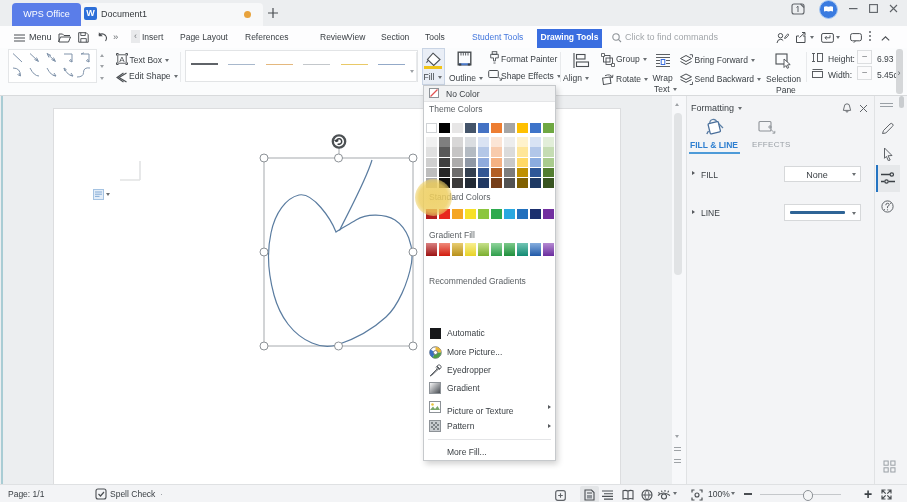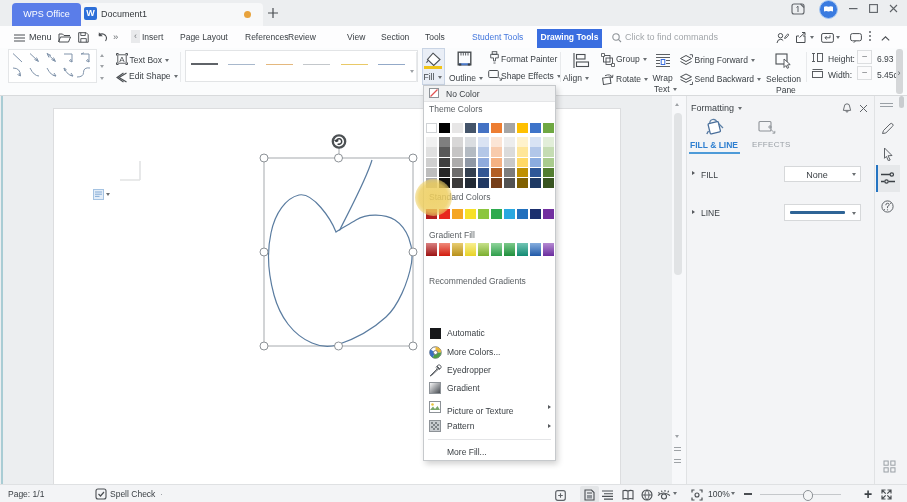--- a/index.html
+++ b/index.html
@@ -62,21 +62,21 @@
     </svg>
     <svg class="abs" style="left:96px;top:6px;" width="12" height="11" viewBox="0 0 12 11">
       <path d="M2.8 3.2 Q6.5 0.5 9.5 3.5 Q11.5 6 9.5 9" fill="none" stroke="#4a4e52" stroke-width="1.1"></path>
       <path d="M2.8 0.3 v4 h4 z" fill="#4a4e52"></path>
     </svg>
     <div class="abs" style="left:113px;top:5px;color:#6a6e72;font-size:9.5px;">»</div>
     <div class="abs" style="left:131px;top:4px;width:9px;height:13px;background:#e9eaec;color:#7a7e82;font-size:9px;text-align:center;line-height:13px;">‹</div>
     <div class="abs" style="left:142px;top:6px;">Insert</div>
     <div class="abs" style="left:180px;top:6px;">Page Layout</div>
     <div class="abs" style="left:245px;top:6px;text-align:right;">References</div>
-    <div class="abs" style="left:288px;top:6px;">Review</div>
+    <div class="abs" style="left:320px;top:6px;">Review</div>
     <div class="abs" style="left:347px;top:6px;">View</div>
     <div class="abs" style="left:381px;top:6px;">Section</div>
     <div class="abs" style="left:425px;top:6px;">Tools</div>
     <div class="abs" style="left:472px;top:6px;color:#4276dd;text-align:center;">Student Tools</div>
     <div class="abs" style="left:537px;top:3px;width:65px;height:28px;background:#3a6ee0;border-radius:0;color:#fff;font-size:8.5px;font-weight:bold;text-align:center;line-height:16px;">Drawing Tools</div>
     <svg class="abs" style="left:612px;top:7px;" width="10" height="10" viewBox="0 0 10 10">
         <circle cx="4" cy="4" r="3.2" fill="none" stroke="#8d9297" stroke-width="1.1"></circle>
         <path d="M6.4 6.4 L9 9" stroke="#8d9297" stroke-width="1.1"></path>
       </svg>
     <div class="abs" style="left:625px;top:6px;color:#a2a6aa;font-size:9px;">Click to find commands</div>
@@ -517,21 +517,21 @@
     <div class="abs" style="left:5px;top:189.5px;color:#5c6165;">Recommended Gradients</div>
     <div class="abs" style="left:6px;top:242px;width:11px;height:11px;background:#17181a;"></div>
     <div class="abs" style="left:23px;top:242px;">Automatic</div>
     <svg class="abs" style="left:5px;top:260px;" width="13" height="13" viewBox="0 0 13 13">
       <circle cx="6.5" cy="6.5" r="5.7" fill="none" stroke="#6a6e72" stroke-width="1"></circle>
       <path d="M6.5 0.8 A5.7 5.7 0 0 1 12.2 6.5 L6.5 6.5 Z" fill="#e8b63a"></path>
       <path d="M12.2 6.5 A5.7 5.7 0 0 1 3.6 11.4 L6.5 6.5 Z" fill="#4e9e48"></path>
       <path d="M3.6 11.4 A5.7 5.7 0 0 1 1.4 3.6 L6.5 6.5 Z" fill="#3a6fc2"></path>
       <circle cx="6.5" cy="6.5" r="2" fill="#fff" stroke="#6a6e72" stroke-width="0.8"></circle>
     </svg>
-    <div class="abs" style="left:23px;top:261px;">More Colors...</div>
+    <div class="abs" style="left:23px;top:261px;">More Picture...</div>
     <svg class="abs" style="left:5px;top:278px;" width="13" height="13" viewBox="0 0 13 13">
       <path d="M8 5 L2 11 L1 12 L2.5 11.5 L9 5.5 M7 3.5 L9.5 6 M8 2 L11 5 M8.5 1.5 Q10 0 11.5 1.5 Q13 3 11.5 4.5 L10.5 5.5 L7.5 2.5 Z" fill="none" stroke="#5f6368" stroke-width="1"></path>
     </svg>
     <div class="abs" style="left:23px;top:279px;">Eyedropper</div>
     <svg class="abs" style="left:5px;top:296px;" width="12" height="12" viewBox="0 0 12 12">
       <defs>
           <linearGradient id="gr1" x1="0" y1="0" x2="1" y2="1">
             <stop offset="0" stop-color="#ffffff"></stop>
             <stop offset="1" stop-color="#3f444a"></stop>
           </linearGradient>

